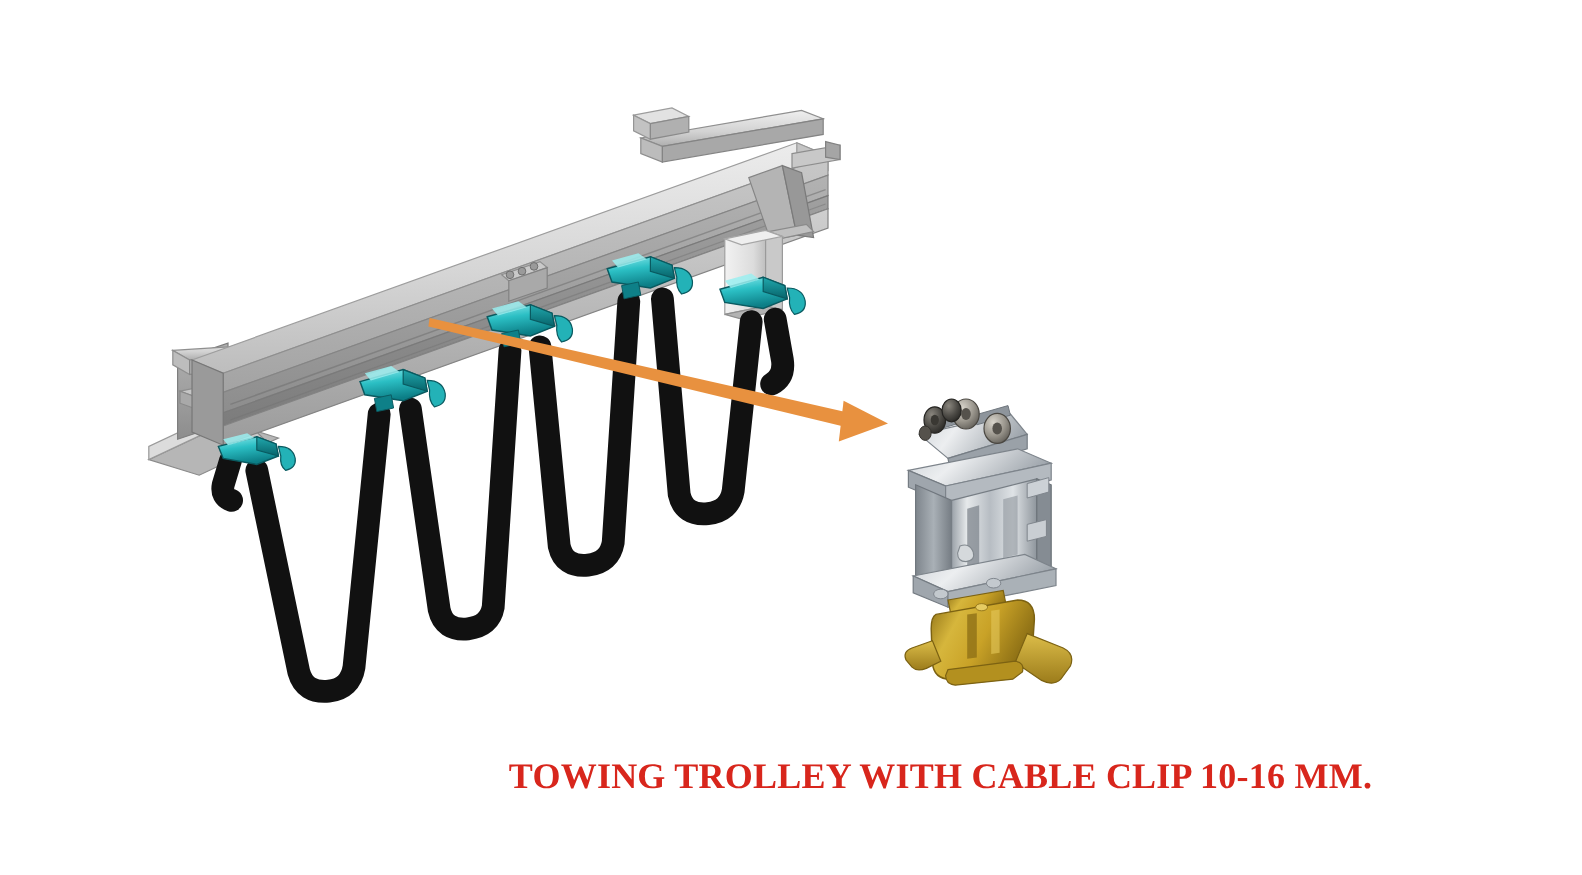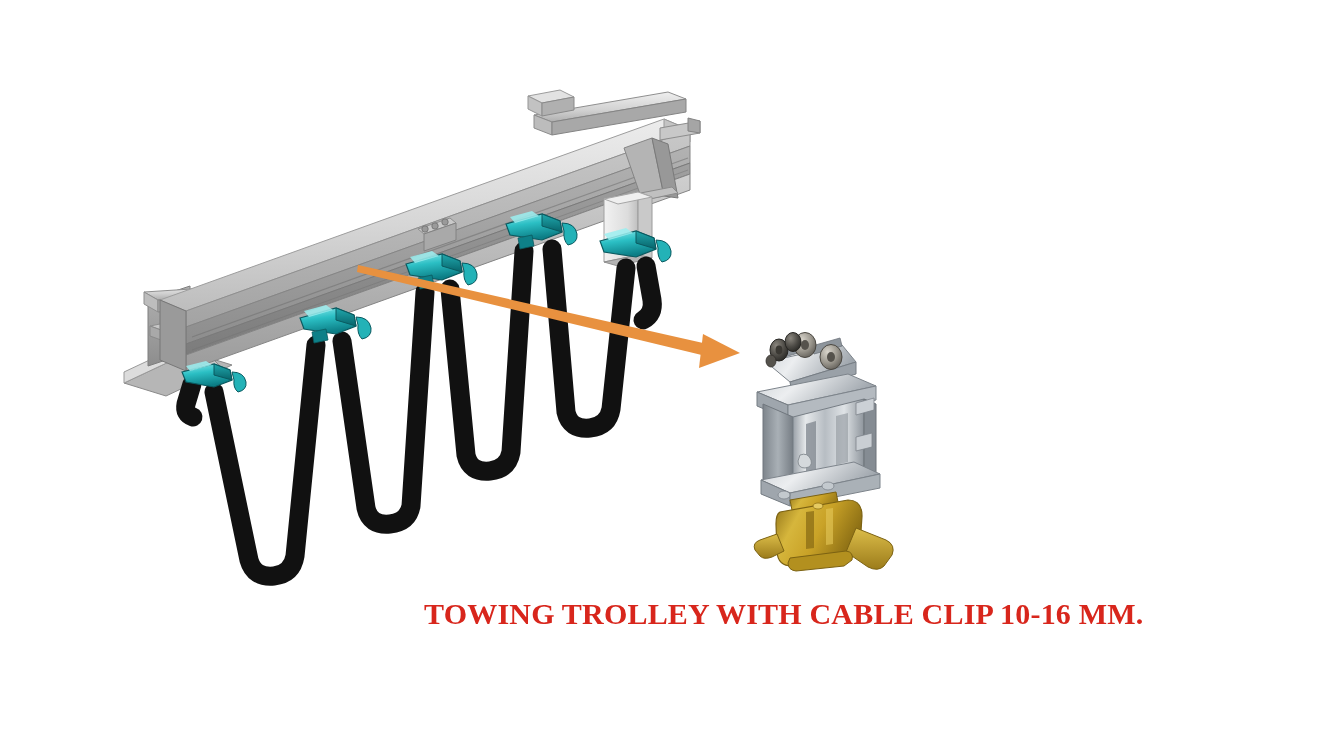--- a/index.html
+++ b/index.html
@@ -21,21 +21,21 @@
   .layer {
     position: absolute;
     top: 0;
     left: 0;
     width: 1318px;
     height: 729px;
   }
   #caption {
     position: absolute;
     left: 424px;
-    top: 598px;
+    top: 632px;
     width: 740px;
     text-align: left;
     font-family: "Liberation Serif", serif;
     font-weight: bold;
     font-size: 30px;
     line-height: 32px;
     letter-spacing: 0.2px;
     white-space: nowrap;
     color: #d8261c;
   }

